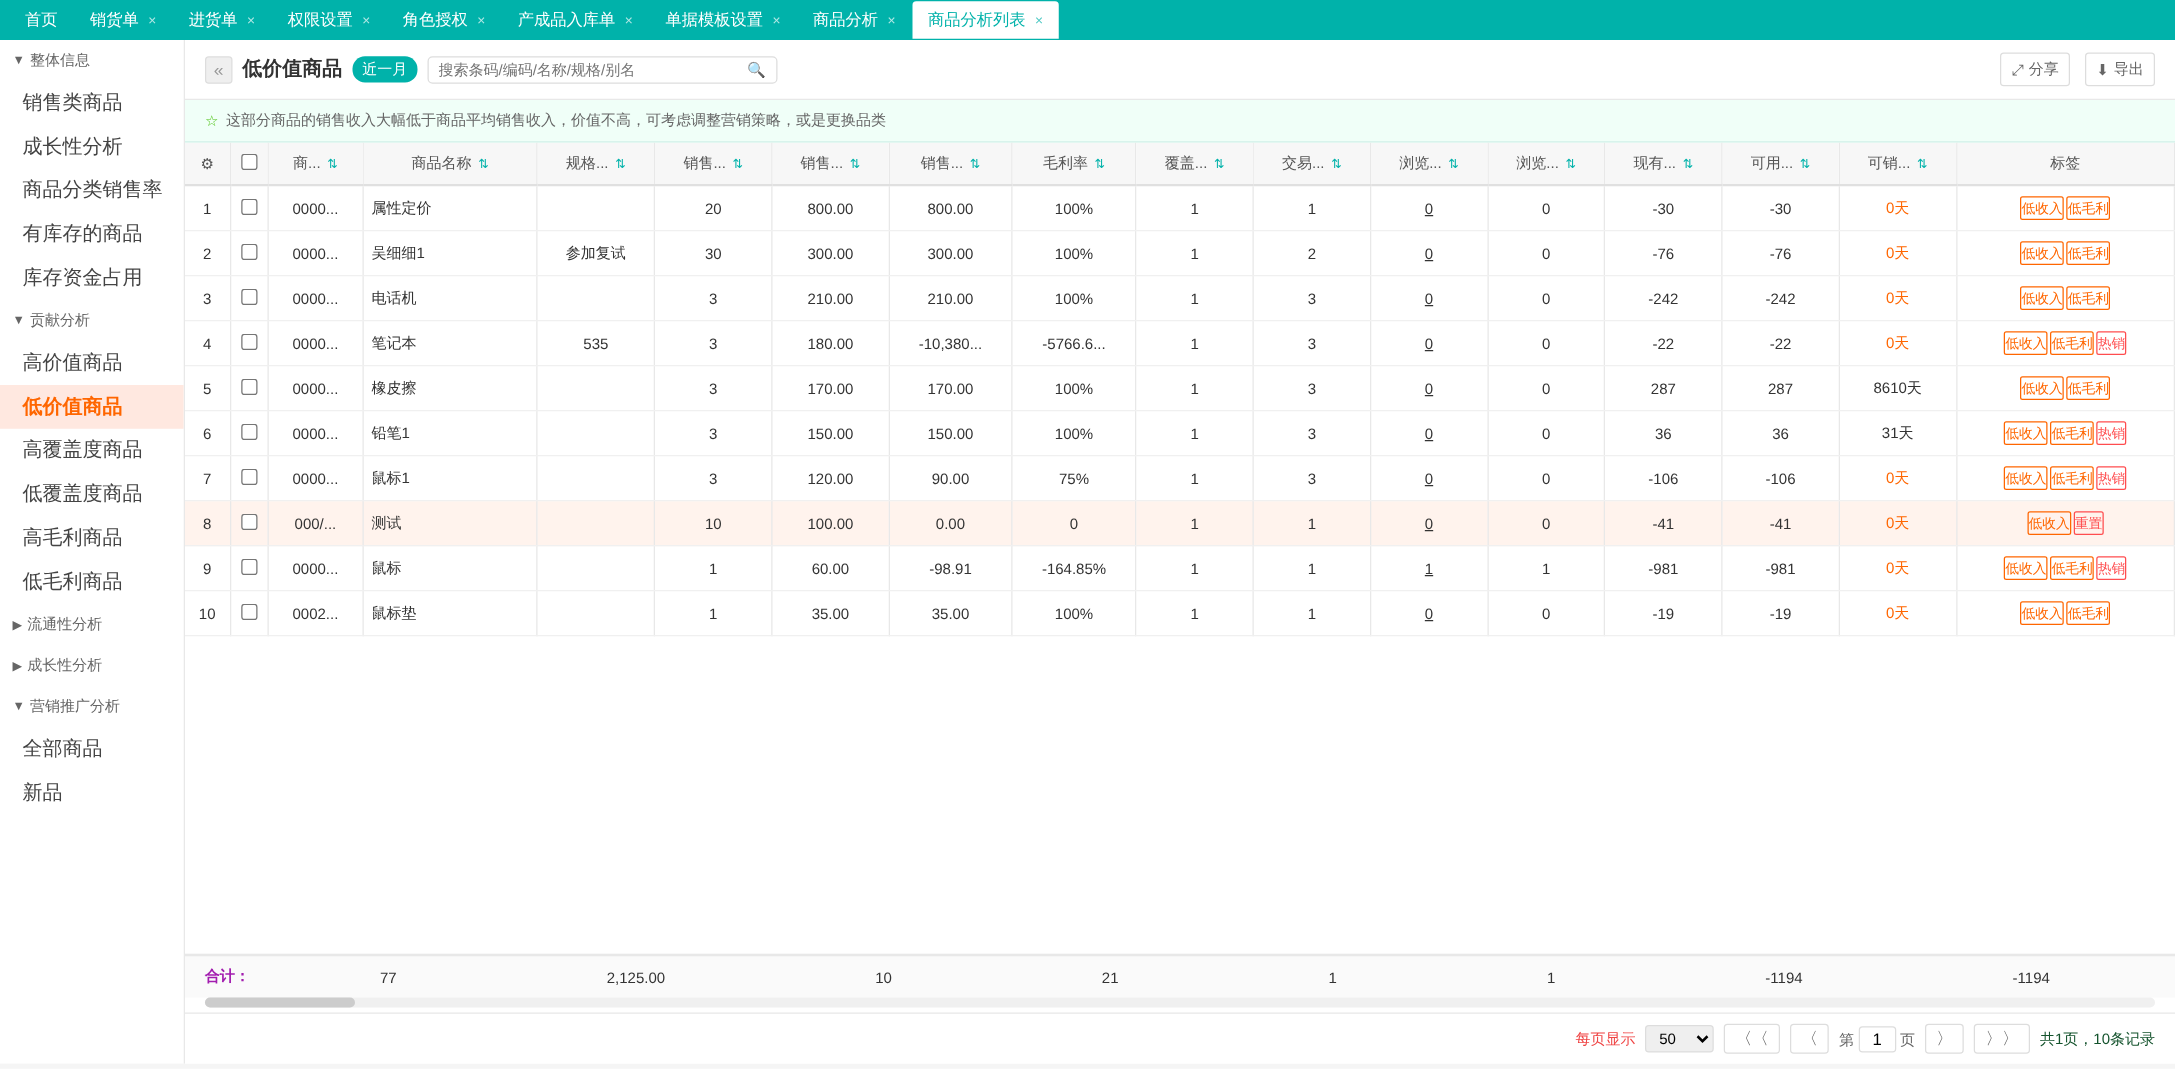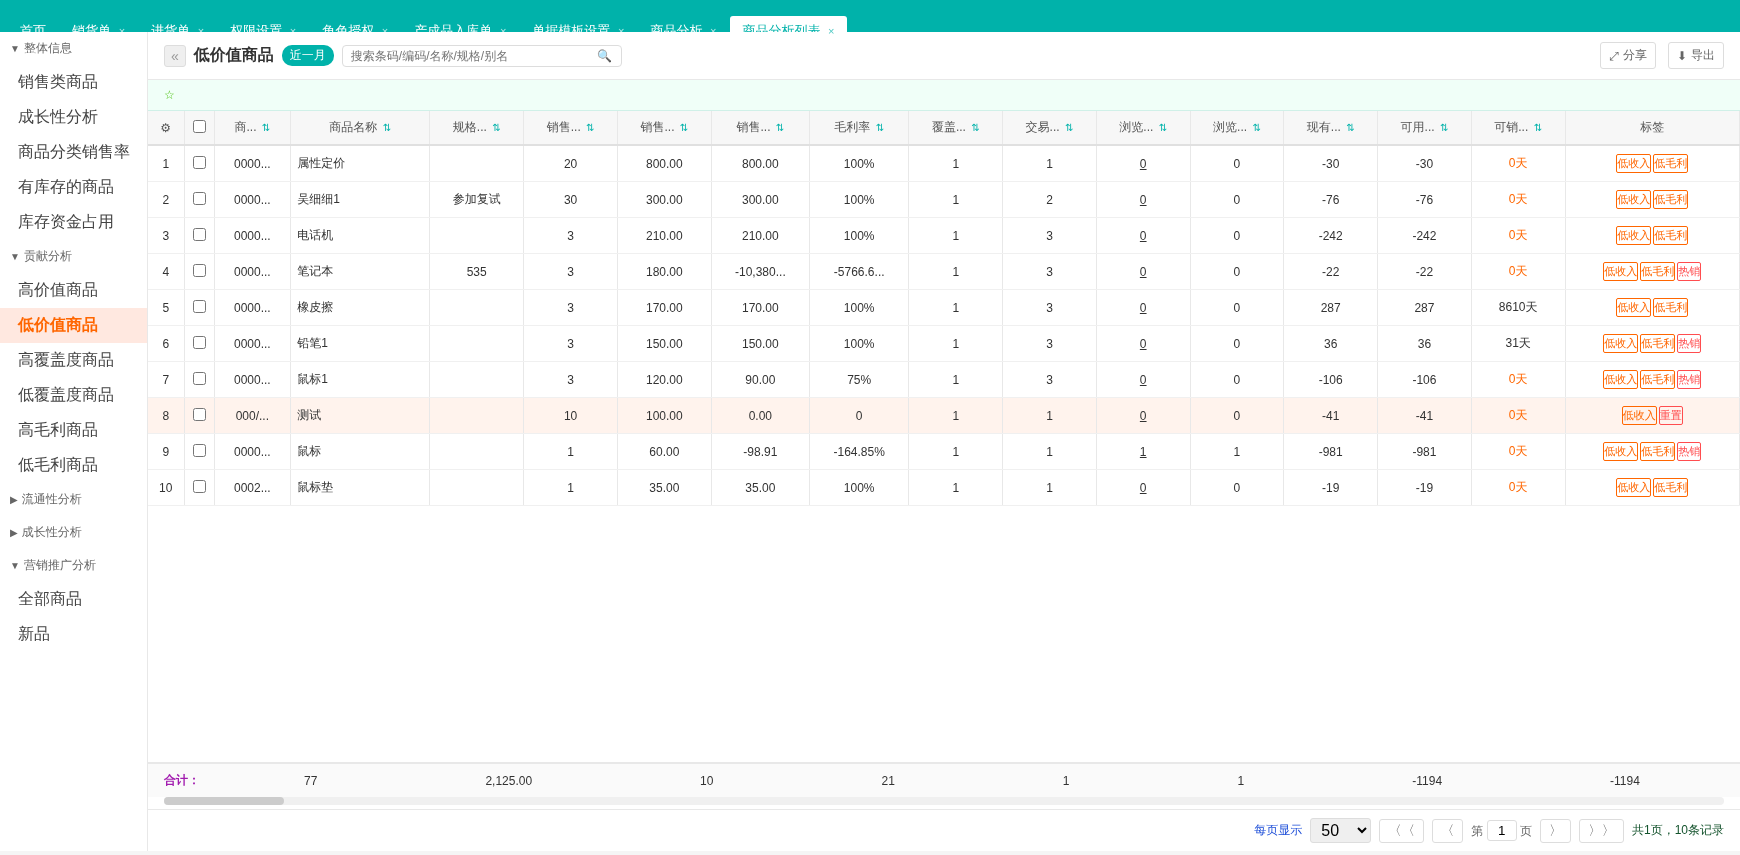--- a/index.html
+++ b/index.html
@@ -1,21 +1,21 @@
 <!DOCTYPE html>
 <html><head>
   <meta charset="utf-8">
   <style>
     * { box-sizing: border-box; margin: 0; padding: 0; }
     body { font-family: 'Microsoft YaHei', Arial, sans-serif; font-size: 12px; background: #f5f5f5; color: #333; overflow: hidden; }
 
     
     .top-nav {
       display: flex;
-      align-items: flex-start;
+      align-items: center;
       background: #00b2aa;
       height: 24px;
       padding: 16px 8px;
       gap: 2px;
     }
     .top-nav .nav-item {
       color: #fff;
       padding: 6px 12px;
       cursor: pointer;
       font-size: 13px;
@@ -208,26 +208,26 @@
     .pagination-bar {
       display: flex;
       align-items: center;
       justify-content: flex-end;
       padding: 8px 16px;
       border-top: 1px solid #e8e8e8;
       background: #fff;
       gap: 8px;
       font-size: 12px;
     }
-    .page-size-label { color: #1d4ed8; }
+    .page-size-label { color: #ef4444; }
     .page-size-select {
       border: 1px solid #ddd;
       padding: 2px 6px;
       border-radius: 3px;
-      font-size: 16px;
+      font-size: 12px;
     }
     .page-nav-btn {
       padding: 2px 8px;
       border: 1px solid #ddd;
       border-radius: 3px;
       cursor: pointer;
       background: #fff;
       color: #666;
     }
     .page-info { color: #666; }
@@ -321,20 +321,21 @@
         </button>
         <button class="action-btn">
           <span>⬇</span>
           <span>导出</span>
         </button>
       </div>
     </div>
 
     <div class="info-banner">
       <span class="info-icon">☆</span>
+      <span>这部分商品的销售收入大幅低于商品平均销售收入，价值不高，可考虑调整营销策略，或是更换品类</span>
     </div>
 
     <div class="table-wrapper">
       <table>
         <thead>
           <tr>
             <th style="width:36px;"><span>⚙</span></th>
             <th style="width:30px;"><input type="checkbox" style=""></th>
             <th>商... <span class="sort-icon">⇅</span></th>
             <th style="min-width:90px;">商品名称 <span class="sort-icon">⇅</span></th>

